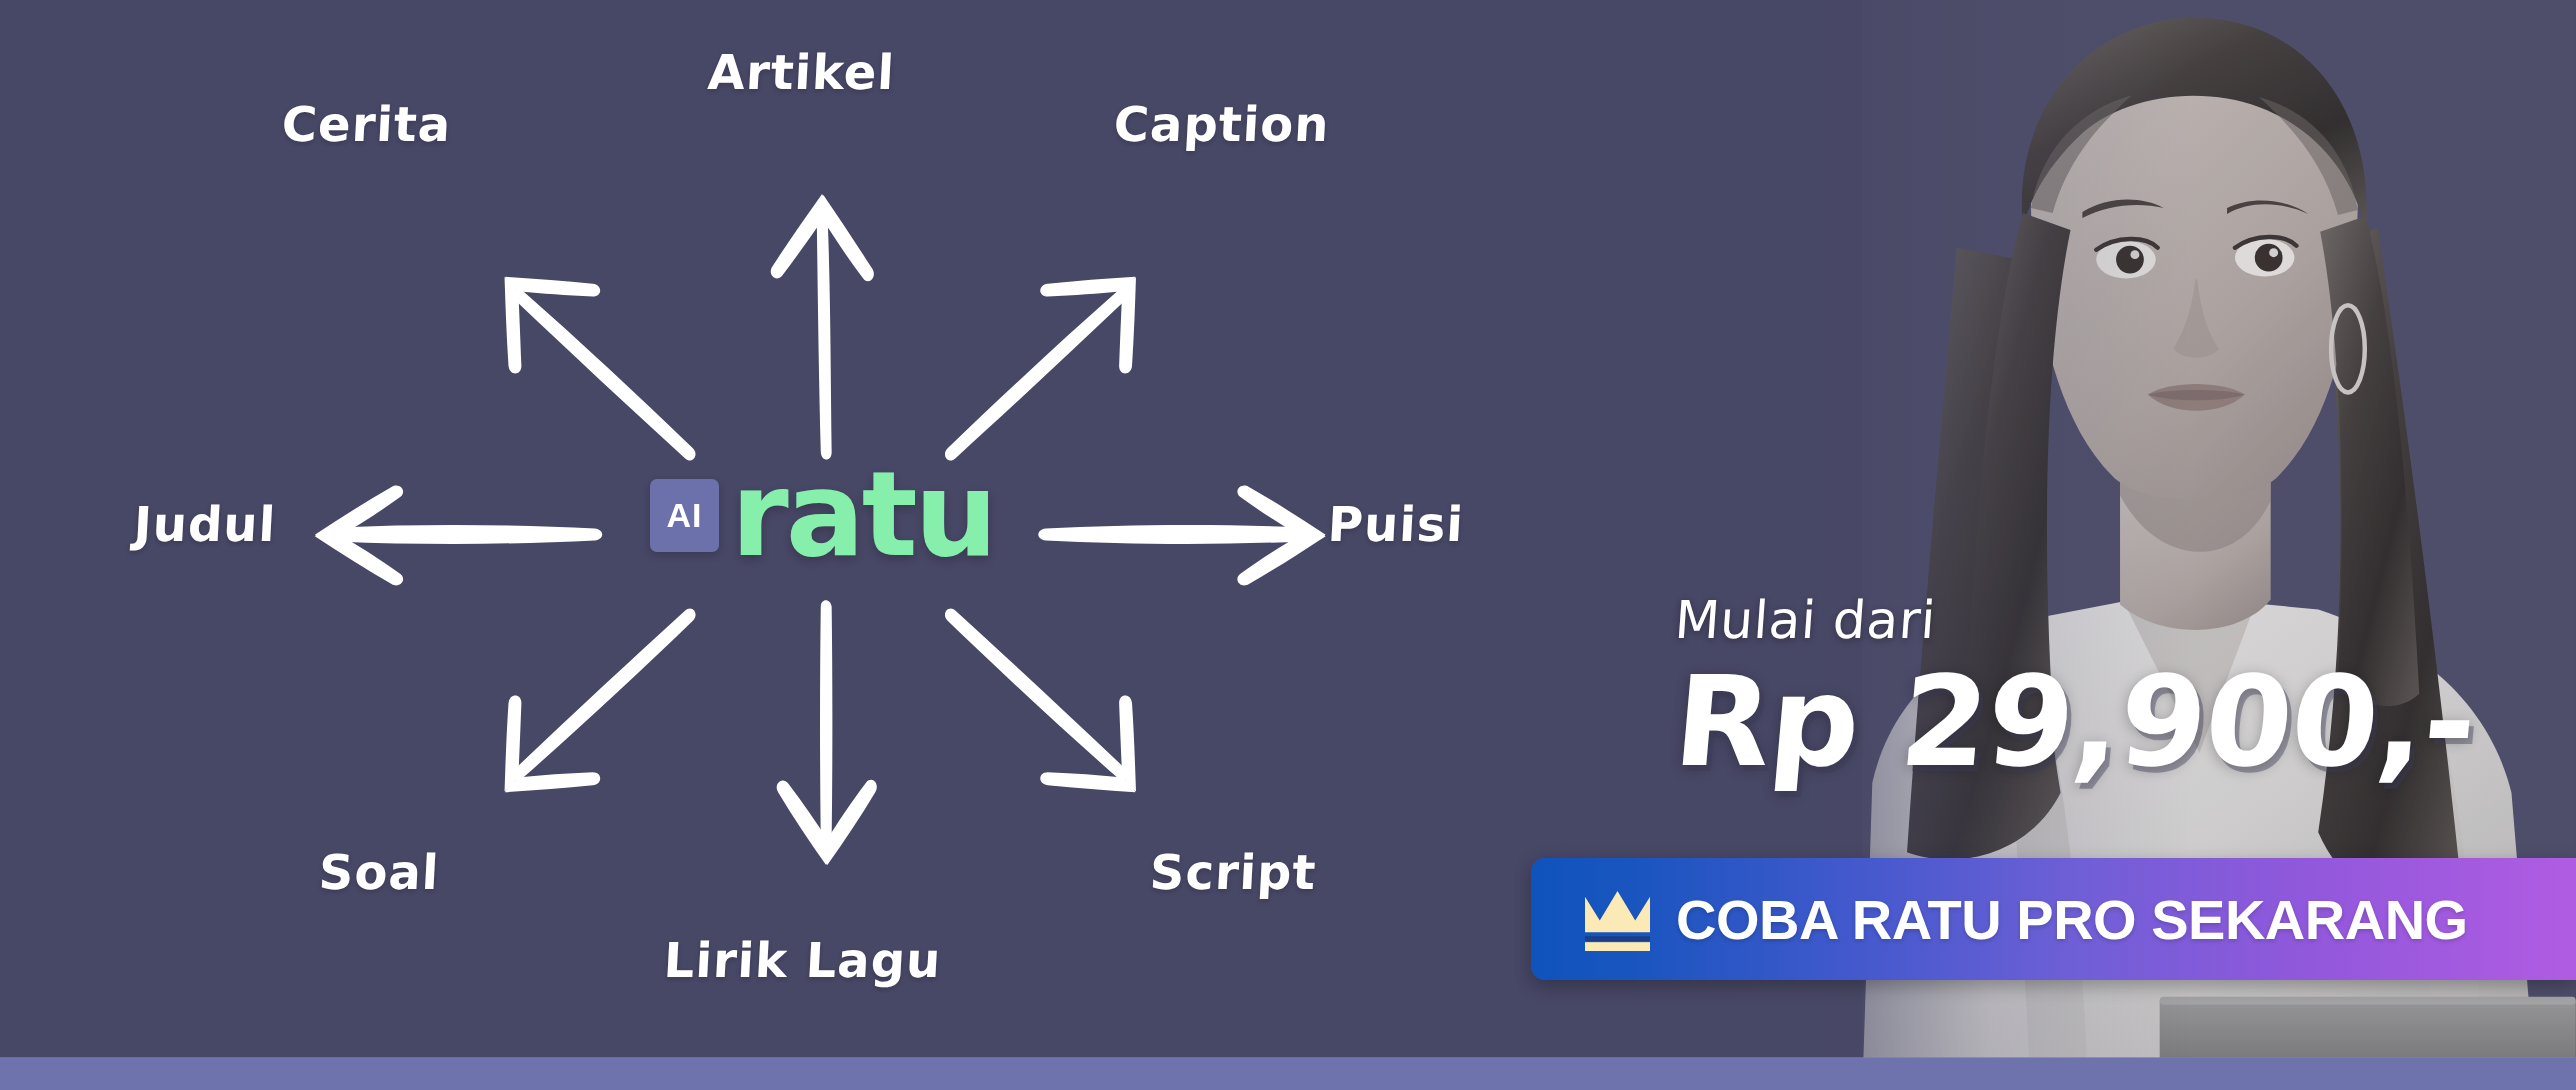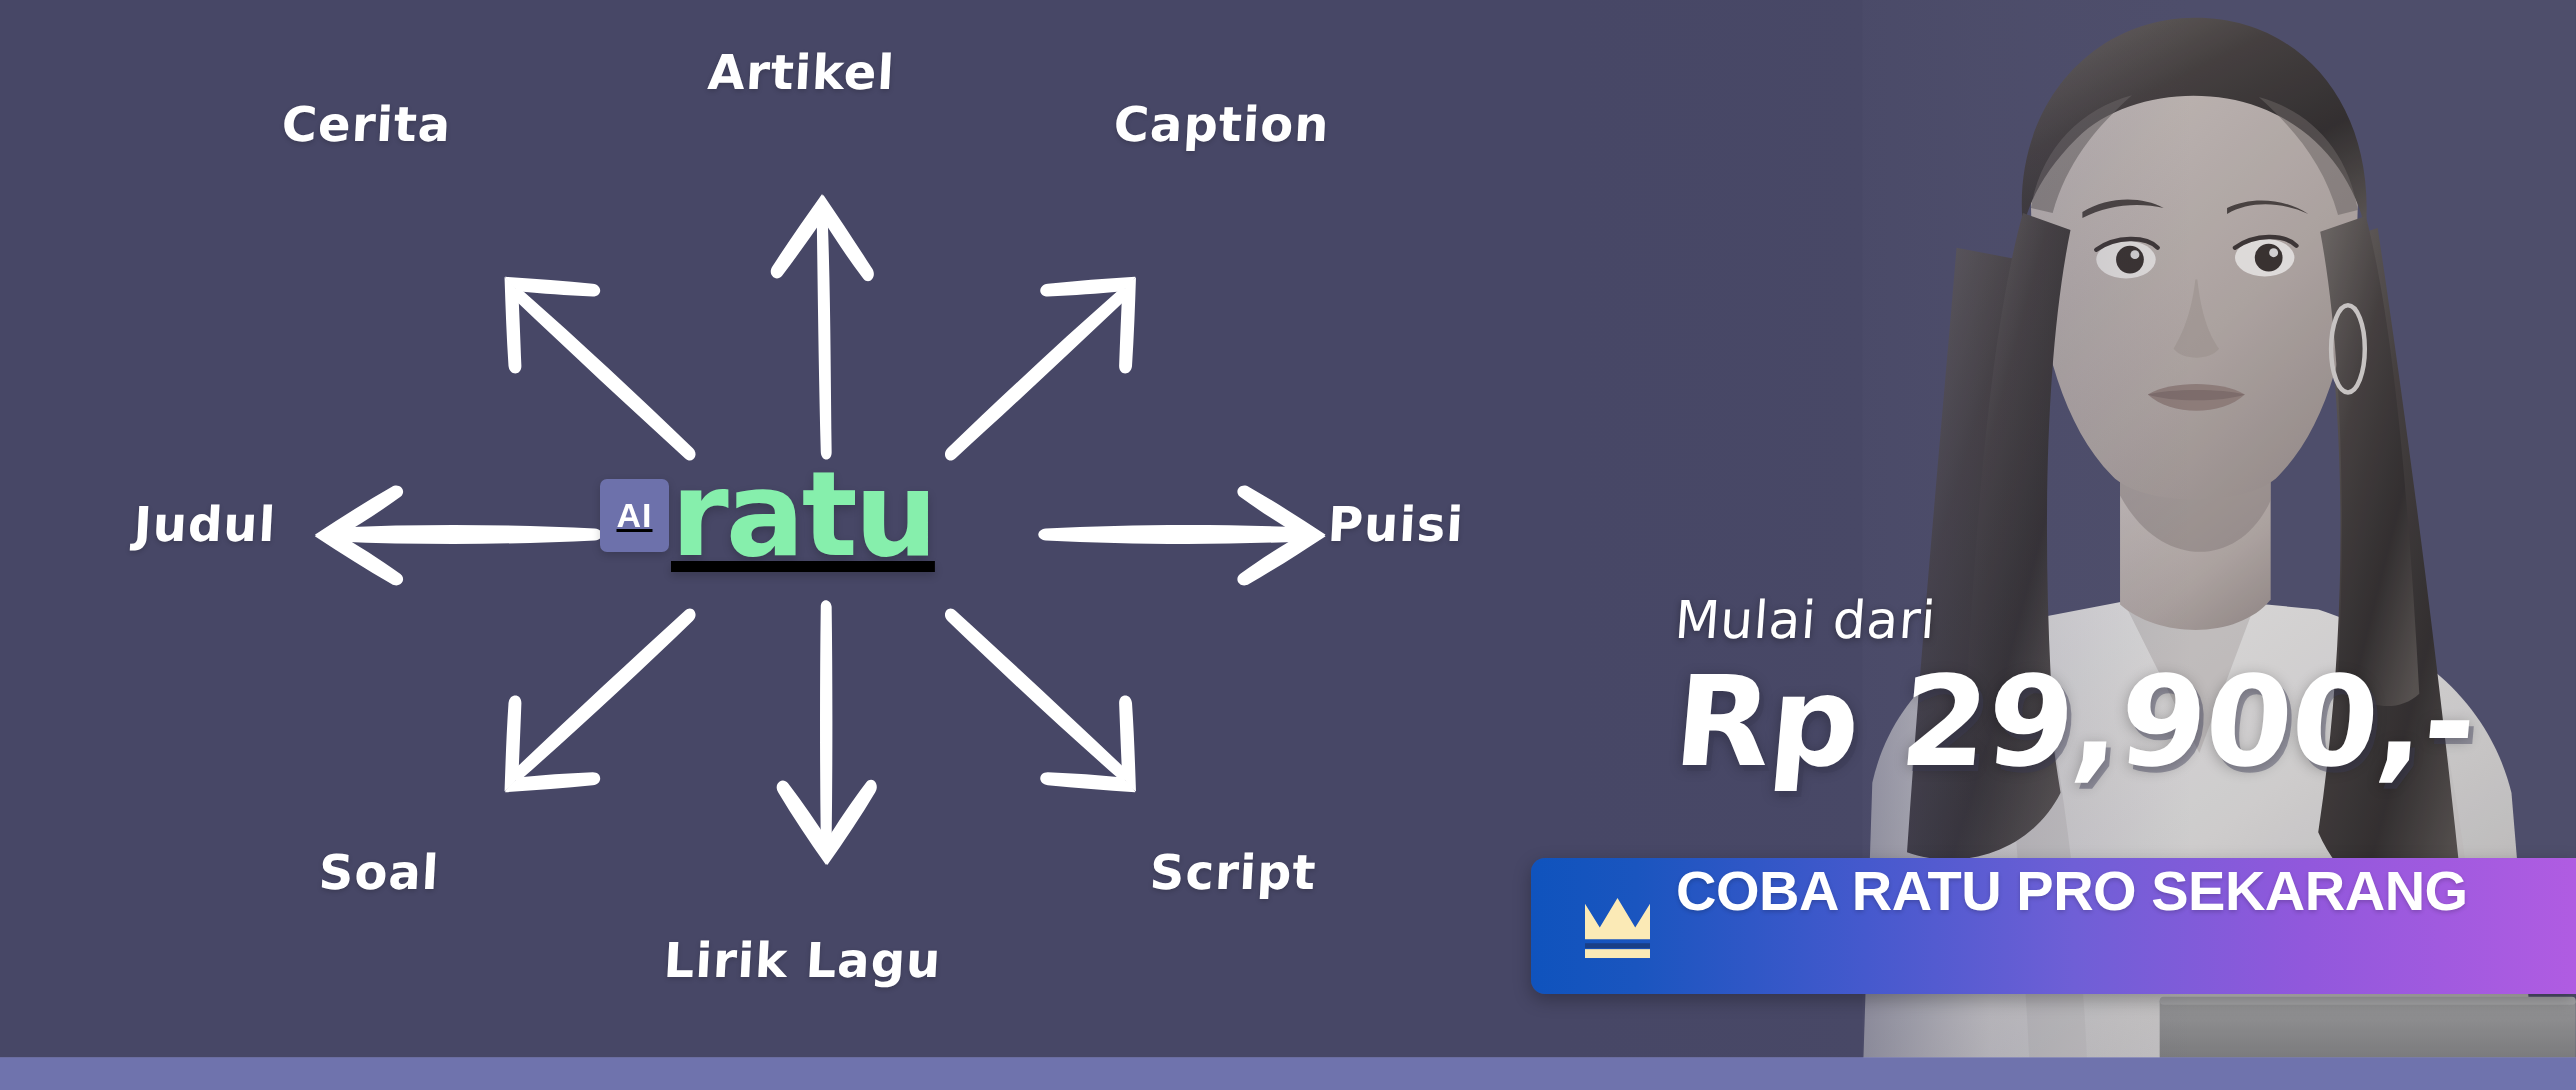--- a/index.html
+++ b/index.html
@@ -42,22 +42,22 @@
   .l-cerita   {left:282px; top:96px;  font-size:48px;}
   .l-caption  {left:1114px;top:96px;  font-size:48px;}
   .l-judul    {left:134px; top:496px; font-size:48px;}
   .l-puisi    {left:1328px;top:496px; font-size:48px;}
   .l-soal     {left:319px; top:844px; font-size:48px;}
   .l-liriklagu{left:664px; top:932px; font-size:48px;}
   .l-script   {left:1150px;top:844px; font-size:48px;}
 
   
   .logo{
-    position:absolute;left:600px;top:464px;
-    display:flex;align-items:center;gap:2px;text-decoration:underline;
+    position:absolute;left:650px;top:464px;
+    display:flex;align-items:center;gap:12px;
   }
   .logo-badge{
     width:69px;height:73px;border-radius:7px;
     background:#6d71ab;
     display:flex;align-items:center;justify-content:center;
     color:#ffffff;font-size:34px;font-weight:700;
     font-family:"Liberation Sans", sans-serif;
     letter-spacing:1px;
     box-shadow:0 3px 8px rgba(0,0,0,.18);
   }
@@ -92,24 +92,24 @@
     font-size:125px;font-weight:700;
     font-family:"DejaVu Sans", sans-serif;
     letter-spacing:-1px;line-height:1.05;
     text-shadow:5px 6px 0 rgba(60,60,85,.42), 0 3px 14px rgba(0,0,0,.28);
     transform:skewX(-5deg);
     white-space:nowrap;
   }
 
   
   .cta{
-    position:absolute;left:1531px;top:858px;width:1045px;height:136px;
+    position:absolute;left:1531px;top:858px;width:1045px;height:122px;
     border-radius:14px 0 0 14px;
     background:linear-gradient(90deg,#0f53bd 0%,#1a55bf 10%,#4559cd 32%,#6f5fd6 52%,#9158dc 74%,#b05ce2 100%);
-    display:flex;
+    display:flex;align-items:center;
     box-shadow:0 6px 18px rgba(0,0,0,.28);
     cursor:pointer;
   }
   .cta-crown{margin-left:50px;display:flex;align-items:center;}
   .cta-label{
     margin-left:22px;
     color:#ffffff;
     font-family:"Liberation Sans", sans-serif;
     font-weight:700;
     font-size:56px;

